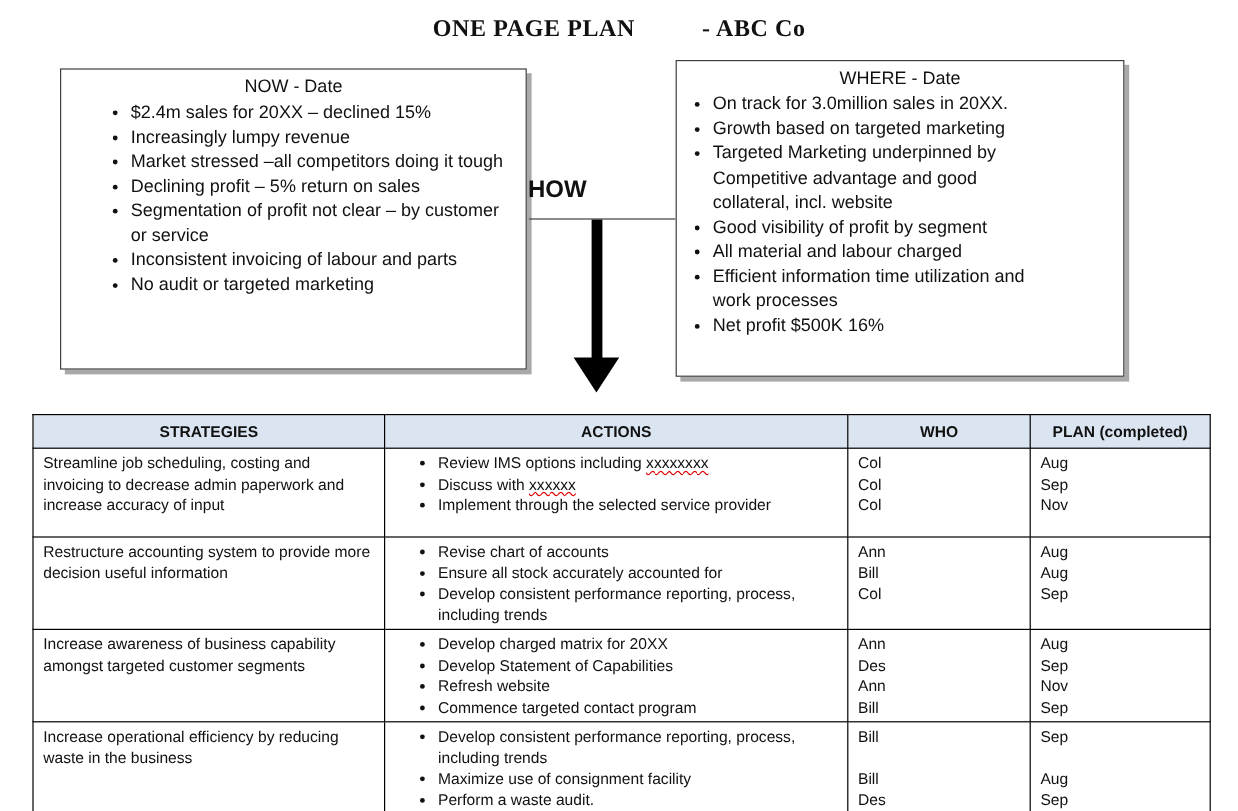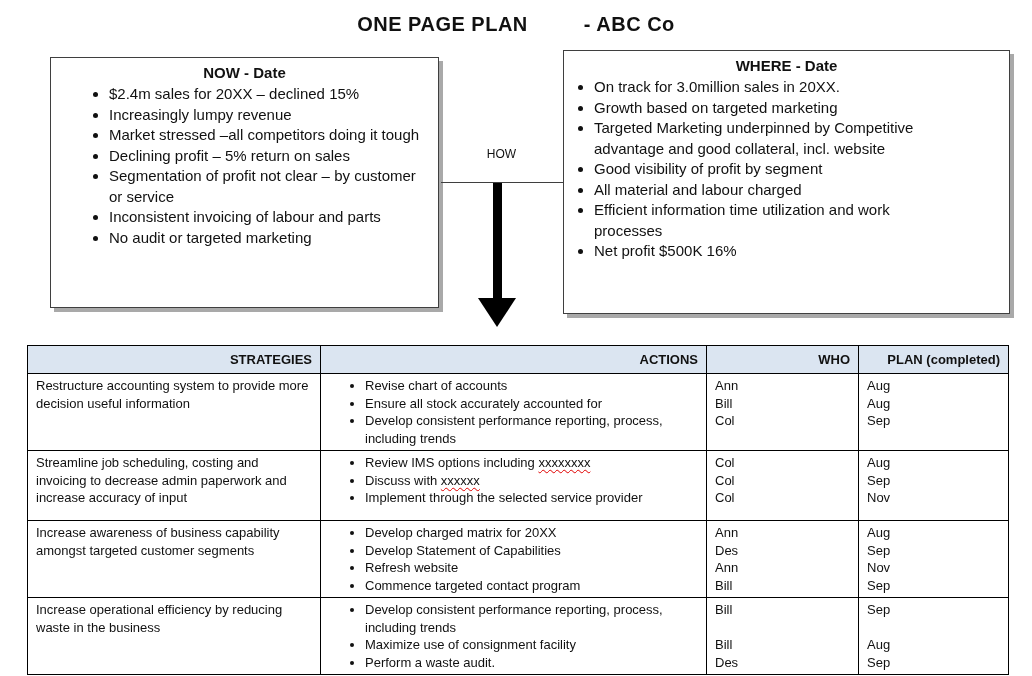--- a/index.html
+++ b/index.html
@@ -7,44 +7,44 @@
     --border-dark:#3f3f3f;
     --shadow-gray:#a9a9a9;
     --squiggle:#e00000;
   }
   *{box-sizing:border-box;margin:0;padding:0;}
   html,body{background:#fff;}
   body{font-family:"Liberation Sans","DejaVu Sans",sans-serif;color:#111;}
   .page{position:relative;width:1032px;height:676px;background:#fff;overflow:hidden;}
 
   
-  .title{position:absolute;top:13px;left:0;width:100%;display:flex;justify-content:center;gap:56px;font-size:20px;font-weight:bold;letter-spacing:.5px;}
+  .title{position:absolute;top:13px;left:0;width:100%;display:flex;justify-content:center;gap:56px;font-size:20px;font-weight:bold;letter-spacing:.5px;font-family:Liberation Serif, serif;}
 
   
   .shape-box{position:absolute;border:1.5px solid var(--border-dark);background:#fff;box-shadow:4px 4px 0 var(--shadow-gray);}
   .now-box{left:50px;top:57px;width:389px;height:251px;}
-  .where-box{left:563px;top:50px;width:447px;height:264px;}
-  .shape-box h2{font-size:15px;font-weight:bold;text-align:center;margin-top:6px;}
+  .where-box{left:563px;top:50px;width:374px;height:264px;}
+  .shape-box h2{font-size:15px;font-weight:normal;text-align:center;margin-top:6px;}
   .shape-box ul{list-style:disc outside;font-size:15px;line-height:20.5px;margin-top:3px;}
   .now-box ul{padding-left:58px;padding-right:6px;}
   .where-box ul{padding-left:30px;padding-right:75px;}
 
   
-  .how-label{position:absolute;left:440px;top:147px;width:123px;text-align:center;font-size:12px;font-weight:normal;}
+  .how-label{position:absolute;left:440px;top:147px;width:123px;text-align:left;font-size:20px;font-weight:bold;}
   .connector-line{position:absolute;left:441px;top:182px;width:122px;height:0;border-top:1.5px solid var(--border-dark);}
   .arrow-shaft{position:absolute;left:493px;top:183px;width:9px;height:117px;background:#000;}
   .arrow-head{position:absolute;left:478px;top:298px;width:0;height:0;border-left:19.5px solid transparent;border-right:19.5px solid transparent;border-top:29px solid #000;}
 
   
   .plan-table{position:absolute;left:27px;top:345px;width:981px;border-collapse:collapse;table-layout:fixed;border:1.5px solid #000;}
   .plan-table col.c-strategies{width:293px;}
   .plan-table col.c-actions{width:386px;}
   .plan-table col.c-who{width:152px;}
   .plan-table col.c-when{width:150px;}
-  .plan-table th{background:var(--header-bg);border:1px solid #000;border-bottom:1.5px solid #000;font-size:13px;font-weight:bold;text-align:right;padding:6px 8px;height:27px;}
+  .plan-table th{background:var(--header-bg);border:1px solid #000;border-bottom:1.5px solid #000;font-size:13px;font-weight:bold;text-align:center;padding:6px 8px;height:27px;}
   .plan-table td{border:1px solid #000;vertical-align:top;font-size:13px;line-height:17.5px;padding:3px 8px;}
   .plan-table tbody tr:nth-child(1) td{height:74px;}
   .plan-table tbody tr:nth-child(2) td{height:70px;}
   .plan-table tbody tr:nth-child(3) td{height:72px;}
   .plan-table tbody tr:nth-child(4) td{height:75px;margin-top:15px;}
   .plan-table td ul{list-style:disc outside;margin:0;padding-left:36px;padding-right:4px;}
 
   .squiggle{text-decoration-line:underline;text-decoration-style:wavy;text-decoration-color:var(--squiggle);text-decoration-thickness:1px;text-underline-offset:2px;}
 </style>
 </head>
@@ -98,57 +98,57 @@
     <thead>
       <tr>
         <th>STRATEGIES</th>
         <th>ACTIONS</th>
         <th>WHO</th>
         <th>PLAN (completed)</th>
       </tr>
     </thead>
     <tbody id="table-body">
         <tr>
+      <td>Streamline job scheduling, costing and invoicing to decrease admin paperwork and increase accuracy of input</td>
+      <td>
+            <ul>
+              <li>Review IMS options including <span class="squiggle">xxxxxxxx</span></li>
+              <li>Discuss with <span class="squiggle">xxxxxx</span></li>
+              <li>Implement through the selected service provider</li>
+            </ul>
+          </td>
+      <td>
+            <div>Col</div>
+            <div>Col</div>
+            <div>Col</div>
+          </td>
+      <td>
+            <div>Aug</div>
+            <div>Sep</div>
+            <div>Nov</div>
+          </td>
+    </tr>
+        <tr>
       <td>Restructure accounting system to provide more decision useful information</td>
       <td>
             <ul>
               <li>Revise chart of accounts</li>
               <li>Ensure all stock accurately accounted for</li>
               <li>Develop consistent performance reporting, process, including trends</li>
             </ul>
           </td>
       <td>
             <div>Ann</div>
             <div>Bill</div>
             <div>Col</div>
           </td>
       <td>
             <div>Aug</div>
             <div>Aug</div>
             <div>Sep</div>
-          </td>
-    </tr>
-        <tr>
-      <td>Streamline job scheduling, costing and invoicing to decrease admin paperwork and increase accuracy of input</td>
-      <td>
-            <ul>
-              <li>Review IMS options including <span class="squiggle">xxxxxxxx</span></li>
-              <li>Discuss with <span class="squiggle">xxxxxx</span></li>
-              <li>Implement through the selected service provider</li>
-            </ul>
-          </td>
-      <td>
-            <div>Col</div>
-            <div>Col</div>
-            <div>Col</div>
-          </td>
-      <td>
-            <div>Aug</div>
-            <div>Sep</div>
-            <div>Nov</div>
           </td>
     </tr>
         <tr>
       <td>Increase awareness of business capability amongst targeted customer segments</td>
       <td>
             <ul>
               <li>Develop charged matrix for 20XX</li>
               <li>Develop Statement of Capabilities</li>
               <li>Refresh website</li>
               <li>Commence targeted contact program</li>

